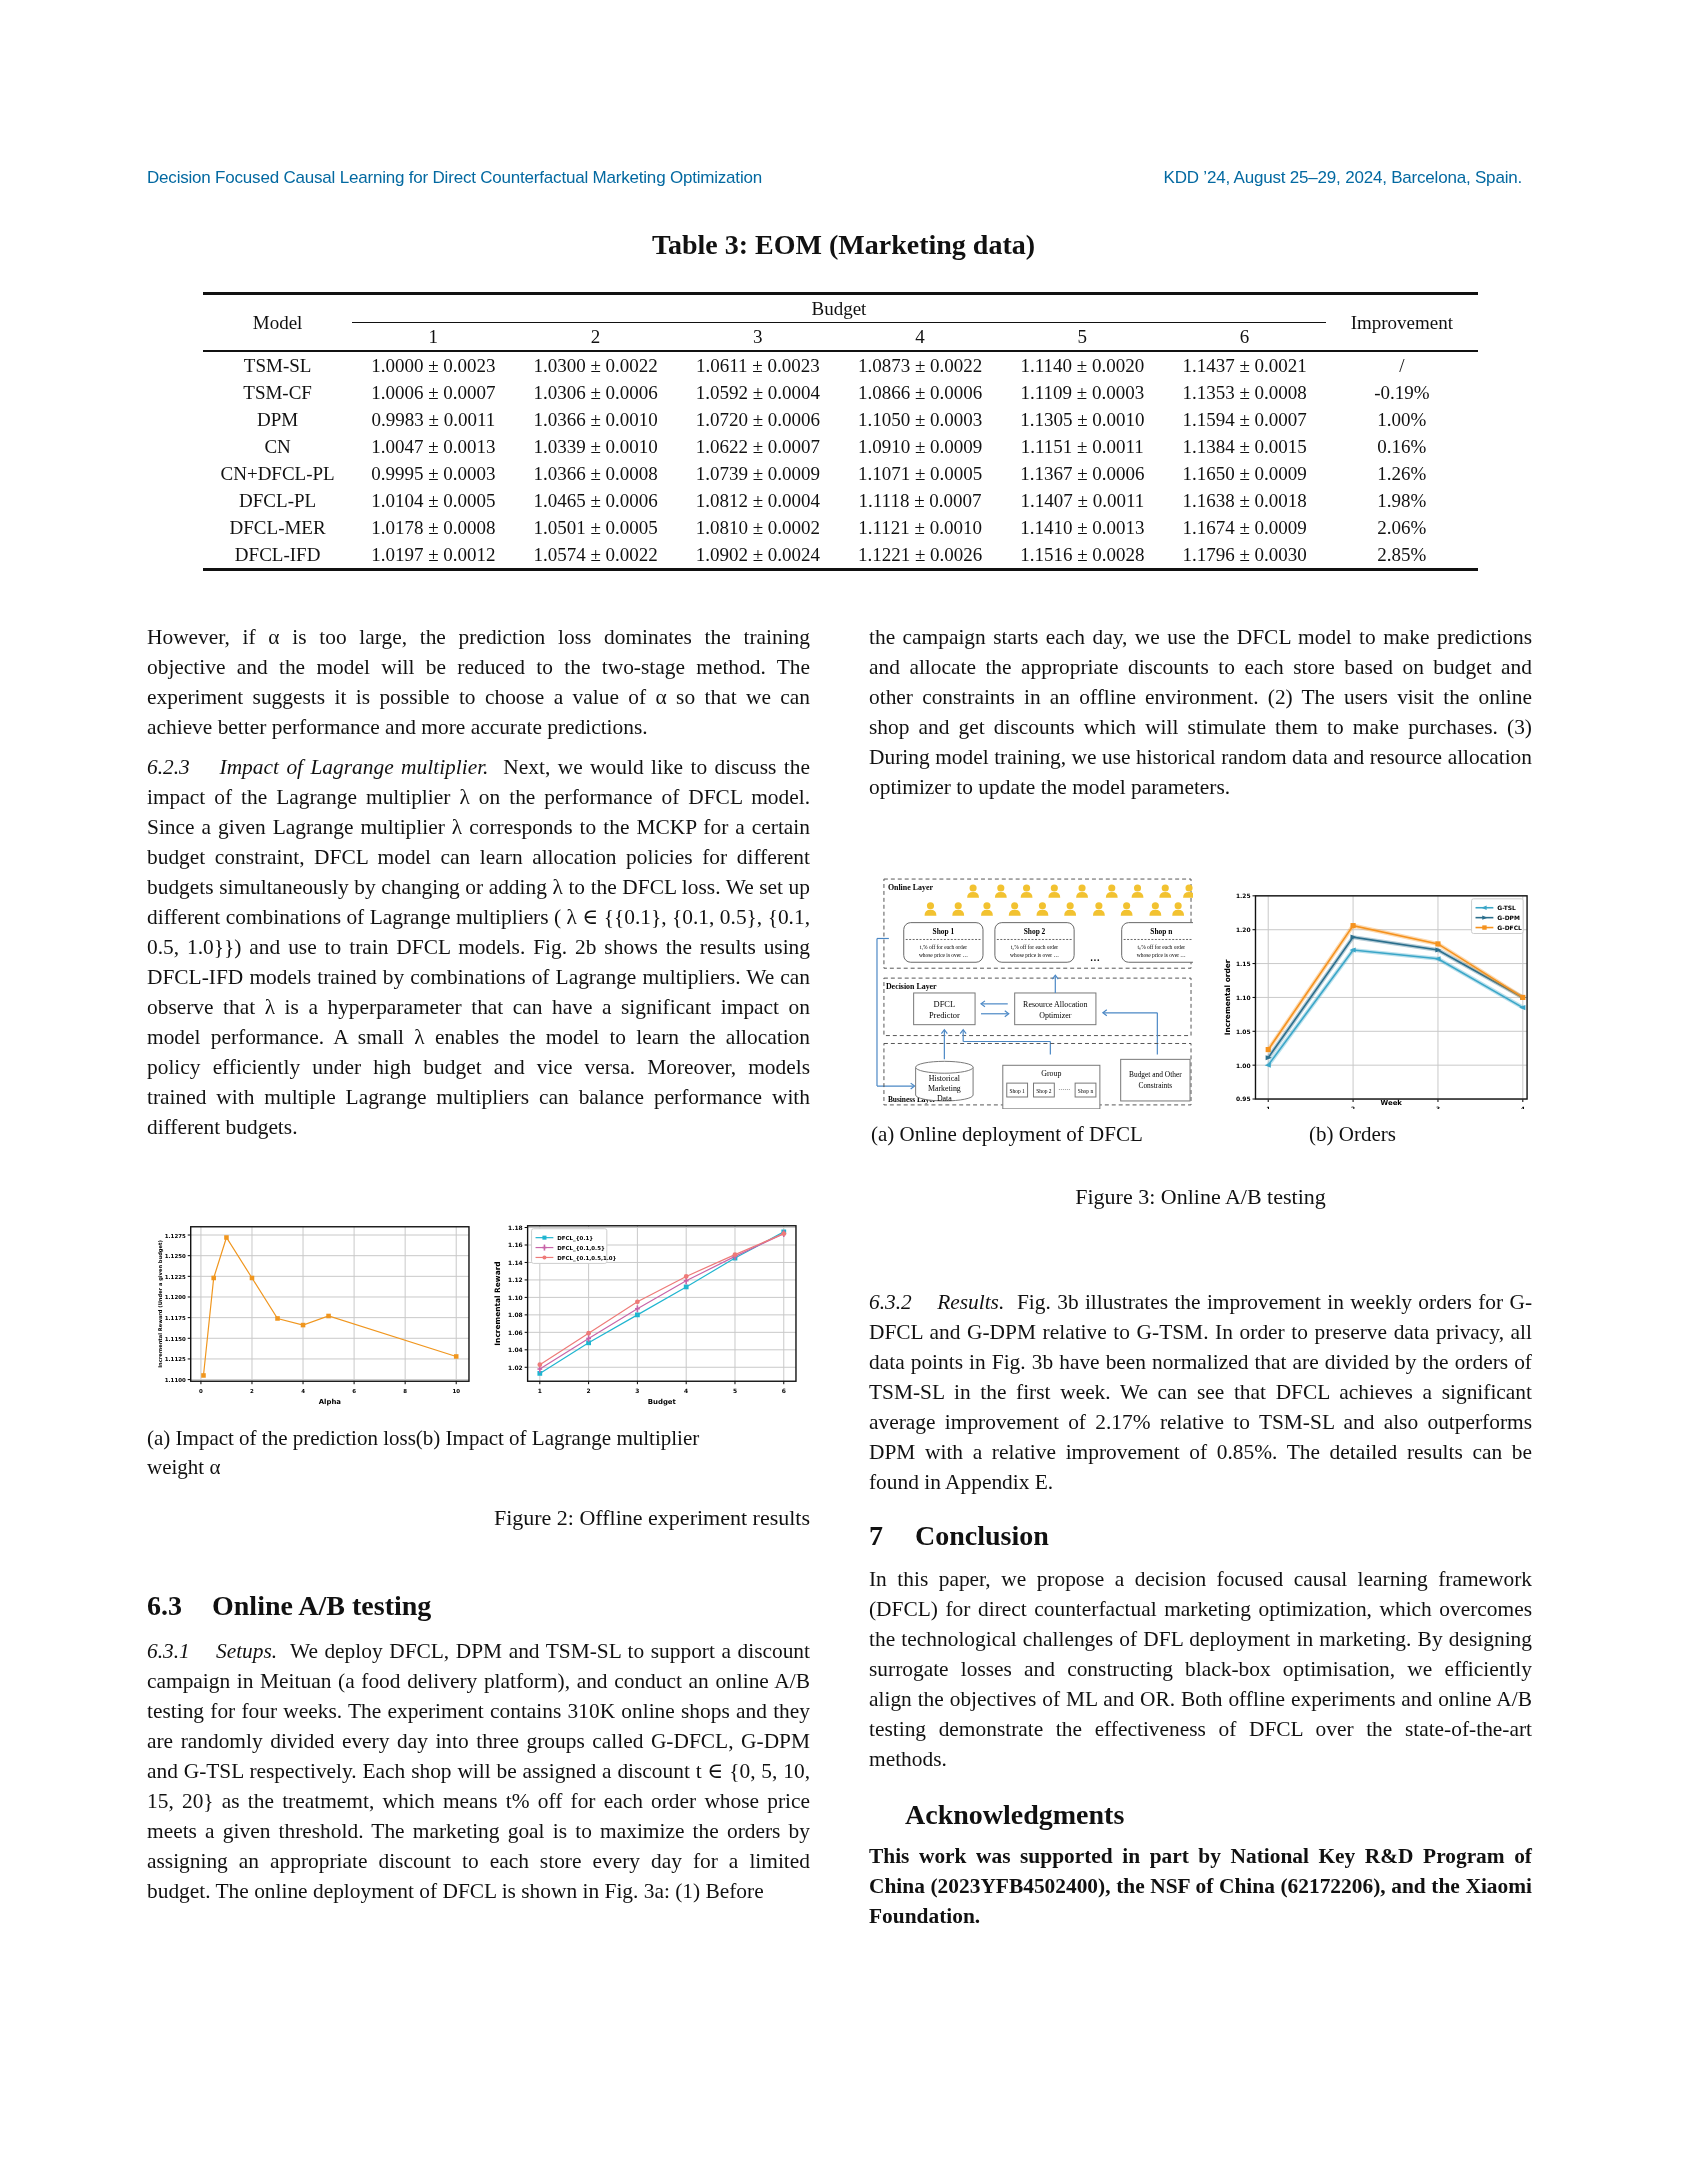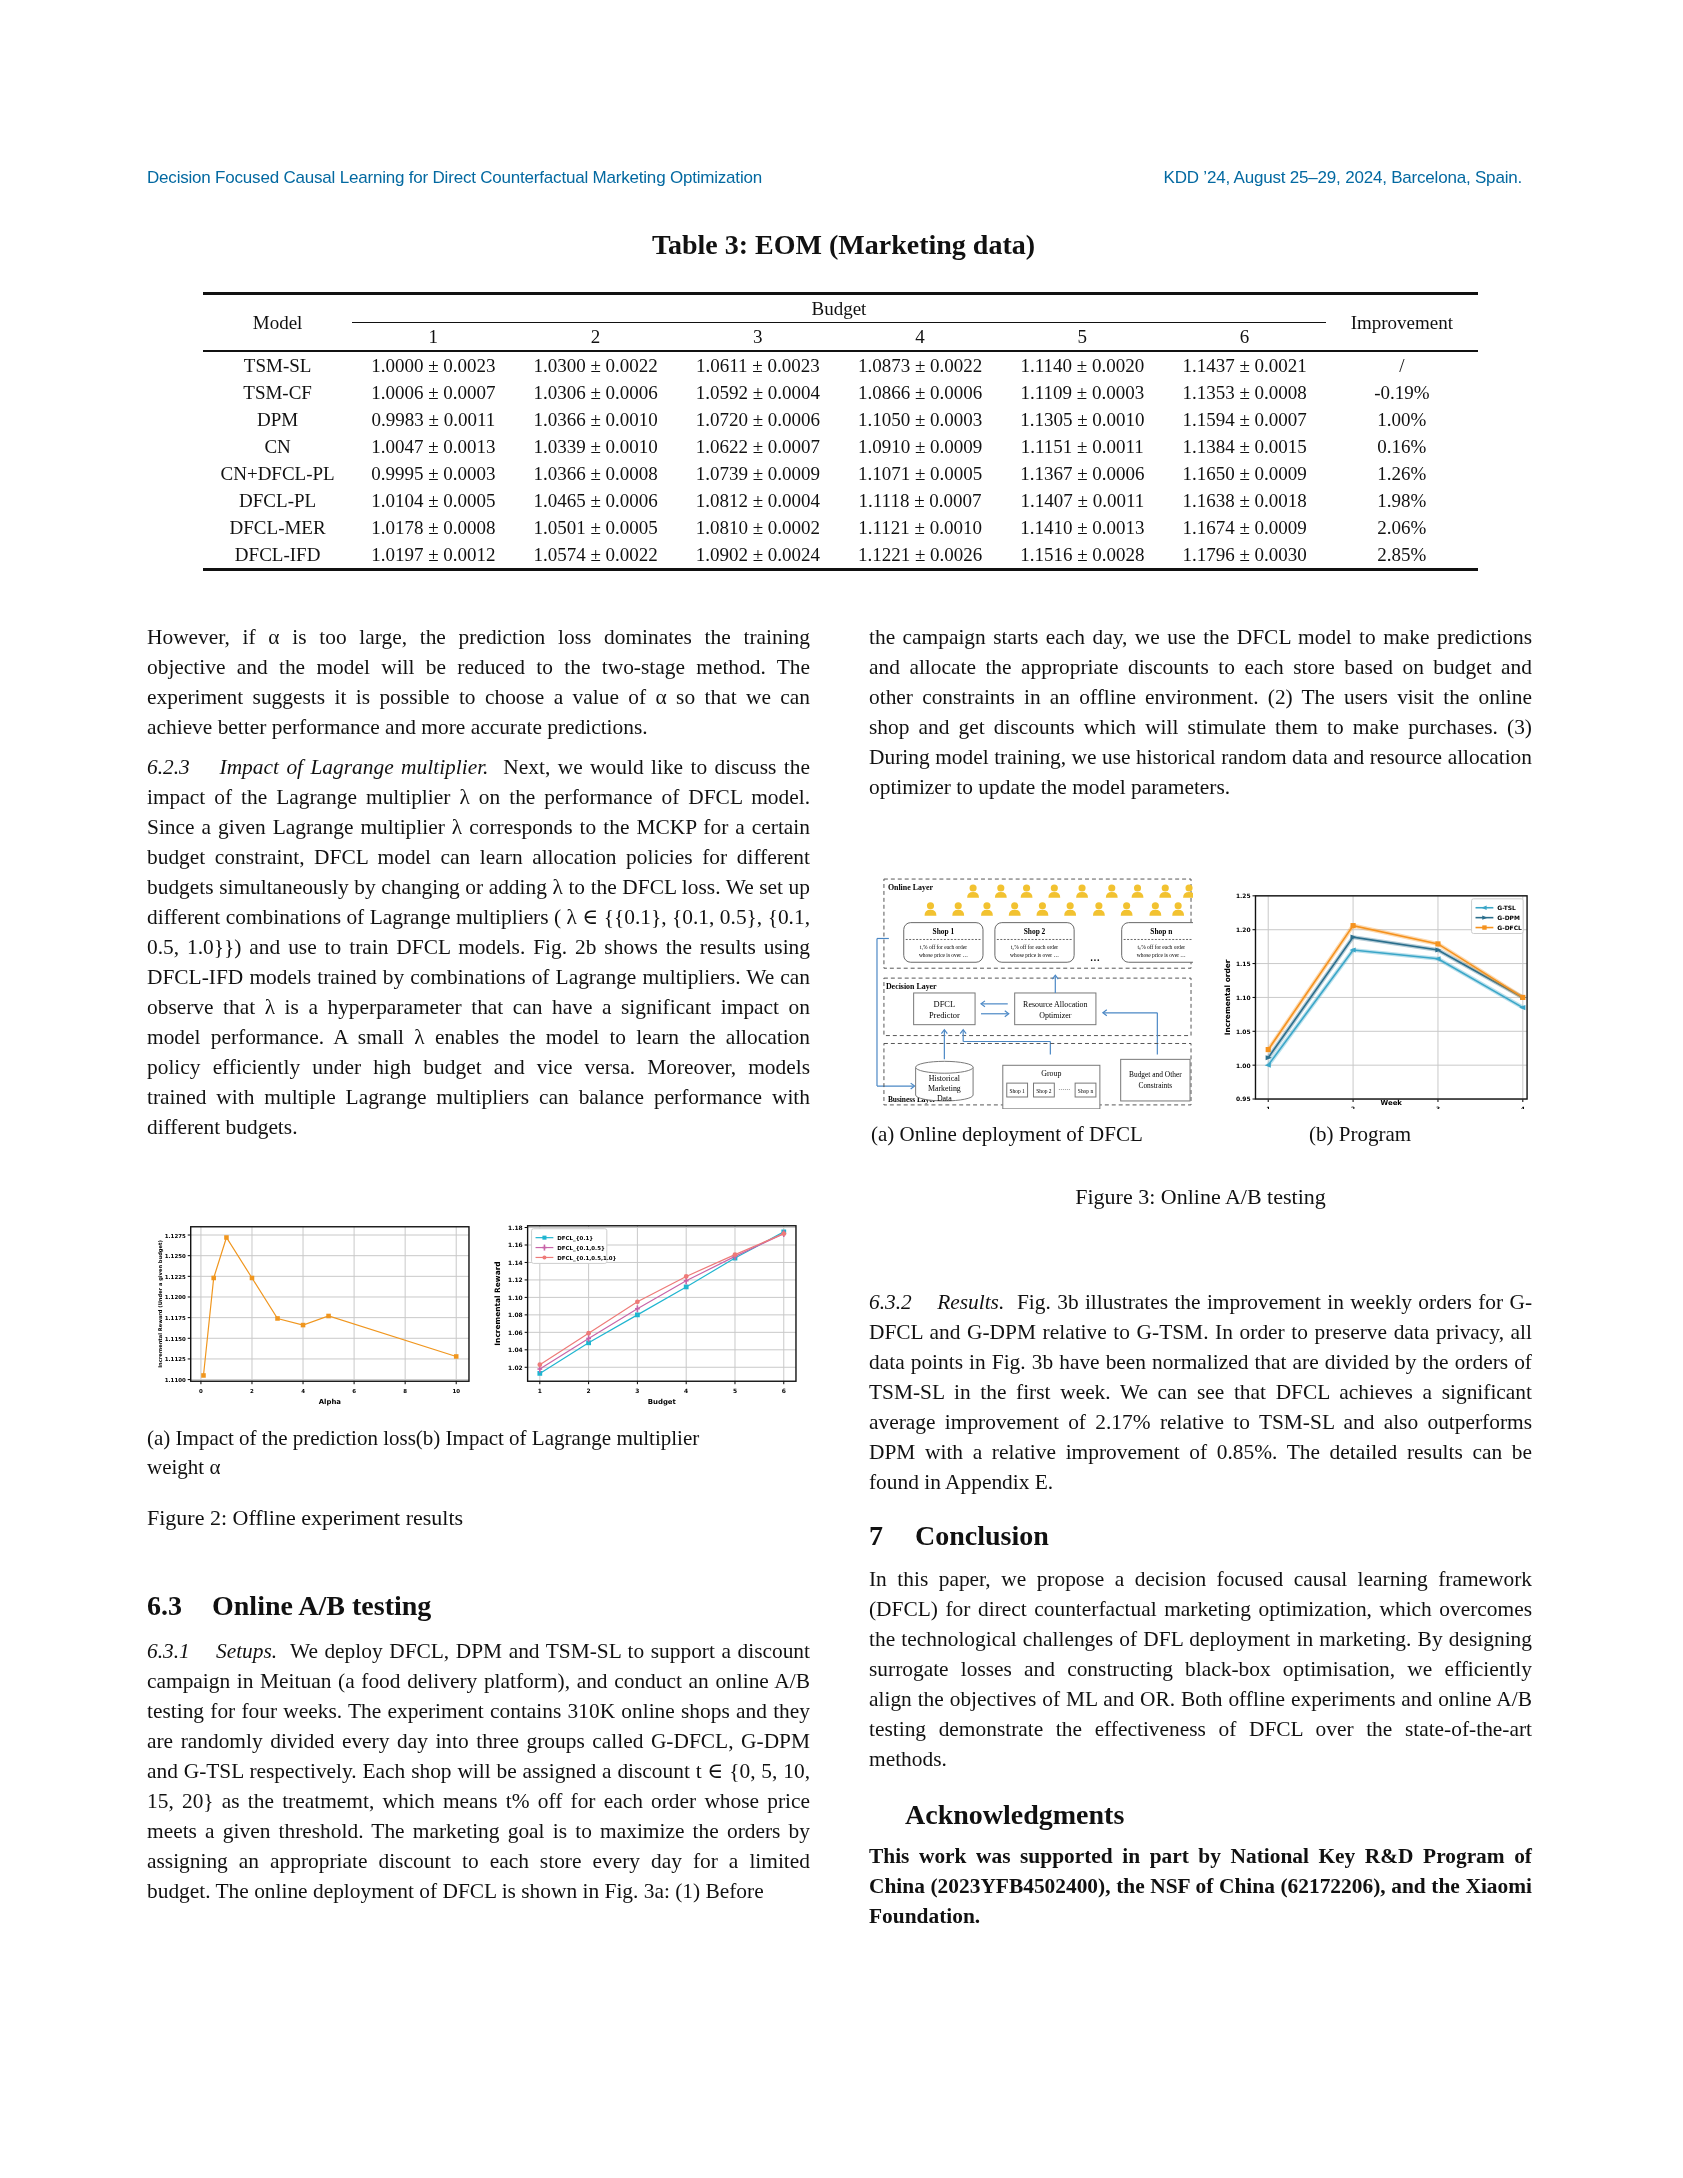--- a/index.html
+++ b/index.html
@@ -306,21 +306,21 @@
     <text x="78" y="47.5" font-size="5.5" font-weight="bold" font-family="DejaVu Sans, sans-serif">DFCL_{0.1,0.5}</text>
     <line x1="56" y1="55" x2="74" y2="55" stroke="#ee7a78" stroke-width="1.2"></line>
     <circle cx="65" cy="55" r="2.04" fill="#ee7a78"></circle>
     <text x="78" y="57.5" font-size="5.5" font-weight="bold" font-family="DejaVu Sans, sans-serif">DFCL_{0.1,0.5,1.0}</text>
   </svg>
 
 <div class="abs cap" style="left:147px; top:1424px; width:673px; line-height:29px;">
   <span>(a) Impact of the prediction loss</span><span>(b) Impact of Lagrange multiplier</span><br>
   <span>weight α</span>
 </div>
-<div class="abs cap" style="left:147px; top:1505px; width:663px; text-align:left; font-size:22px;">Figure 2: Offline experiment results</div>
+<div class="abs cap" style="left:147px; top:1505px; width:663px; text-align:right; font-size:22px;">Figure 2: Offline experiment results</div>
 
 <div class="abs h2" style="left:147px; top:1590px;">
   <span class="num">6.3</span><span>Online A/B testing</span>
 </div>
 <div class="abs para col-l" style="top:1636px;">
   <p><span class="sub-h">6.3.1</span>&nbsp;&nbsp;&nbsp;&nbsp;<span class="sub-h">Setups.</span>&nbsp; <span>We deploy DFCL, DPM and TSM-SL to support a discount campaign in Meituan (a food delivery platform), and conduct an online A/B testing for four weeks. The experiment contains 310K online shops and they are randomly divided every day into three groups called G-DFCL, G-DPM and G-TSL respectively. Each shop will be assigned a discount t ∈ {0, 5, 10, 15, 20} as the treatmemt, which means t% off for each order whose price meets a given threshold. The marketing goal is to maximize the orders by assigning an appropriate discount to each store every day for a limited budget. The online deployment of DFCL is shown in Fig. 3a: (1) Before</span></p>
 </div>
 
 <div class="abs para col-r" style="top:622px;">the campaign starts each day, we use the DFCL model to make predictions and allocate the appropriate discounts to each store based on budget and other constraints in an offline environment. (2) The users visit the online shop and get discounts which will stimulate them to make purchases. (3) During model training, we use historical random data and resource allocation optimizer to update the model parameters.</div>
 
@@ -545,21 +545,21 @@
     <text x="302" y="39.5" font-size="6" font-weight="bold" font-family="Liberation Serif, serif">G-TSL</text>
     <line x1="280" y1="47" x2="298" y2="47" stroke="#2a6e8c" stroke-width="1.6"></line>
     <polygon points="292.21,47 286.79,44.79 286.79,49.21" fill="#2a6e8c"></polygon>
     <text x="302" y="49.5" font-size="6" font-weight="bold" font-family="Liberation Serif, serif">G-DPM</text>
     <line x1="280" y1="57" x2="298" y2="57" stroke="#f5921e" stroke-width="1.6"></line>
     <rect x="286.79" y="54.79" width="4.42" height="4.42" fill="#f5921e"></rect>
     <text x="302" y="59.5" font-size="6" font-weight="bold" font-family="Liberation Serif, serif">G-DFCL</text>
   </svg>
 
 <div class="abs cap" style="left:871px; top:1122px;">(a) Online deployment of DFCL</div>
-<div class="abs cap" style="left:1309px; top:1122px;">(b) Program</div>
+<div class="abs cap" style="left:1309px; top:1122px;">(b) Orders</div>
 <div class="abs cap" style="left:869px; top:1184px; width:663px; text-align:center; font-size:22px;">Figure 3: Online A/B testing</div>
 
 <div class="abs para col-r" style="top:1287px;">
   <p><span class="sub-h">6.3.2</span>&nbsp;&nbsp;&nbsp;&nbsp;<span class="sub-h">Results.</span>&nbsp; <span>Fig. 3b illustrates the improvement in weekly orders for G-DFCL and G-DPM relative to G-TSM. In order to preserve data privacy, all data points in Fig. 3b have been normalized that are divided by the orders of TSM-SL in the first week. We can see that DFCL achieves a significant average improvement of 2.17% relative to TSM-SL and also outperforms DPM with a relative improvement of 0.85%. The detailed results can be found in Appendix E.</span></p>
 </div>
 
 <div class="abs h2" style="left:869px; top:1520px;">
   <span class="num" style="width:46px;">7</span><span>Conclusion</span>
 </div>
 <div class="abs para col-r" style="top:1564px;">In this paper, we propose a decision focused causal learning framework (DFCL) for direct counterfactual marketing optimization, which overcomes the technological challenges of DFL deployment in marketing. By designing surrogate losses and constructing black-box optimisation, we efficiently align the objectives of ML and OR. Both offline experiments and online A/B testing demonstrate the effectiveness of DFCL over the state-of-the-art methods.</div>

